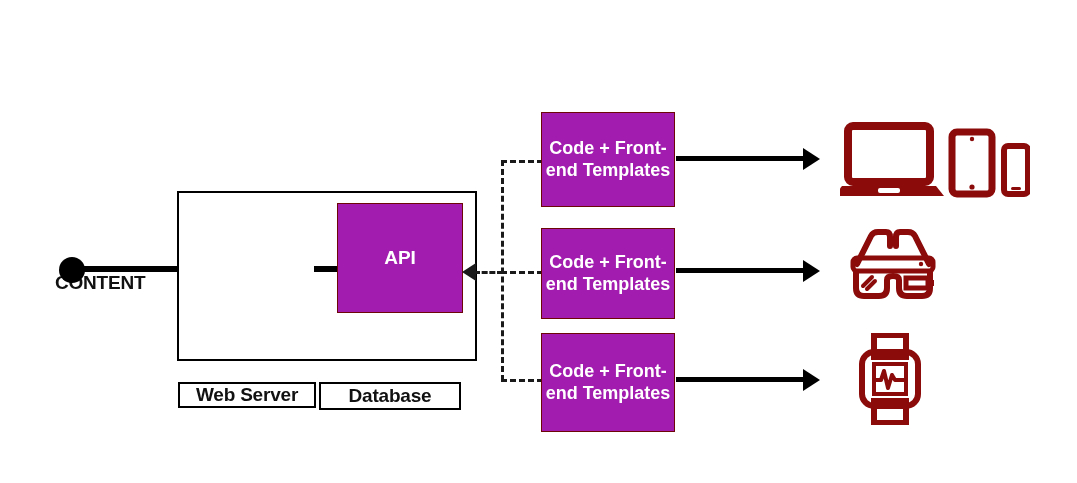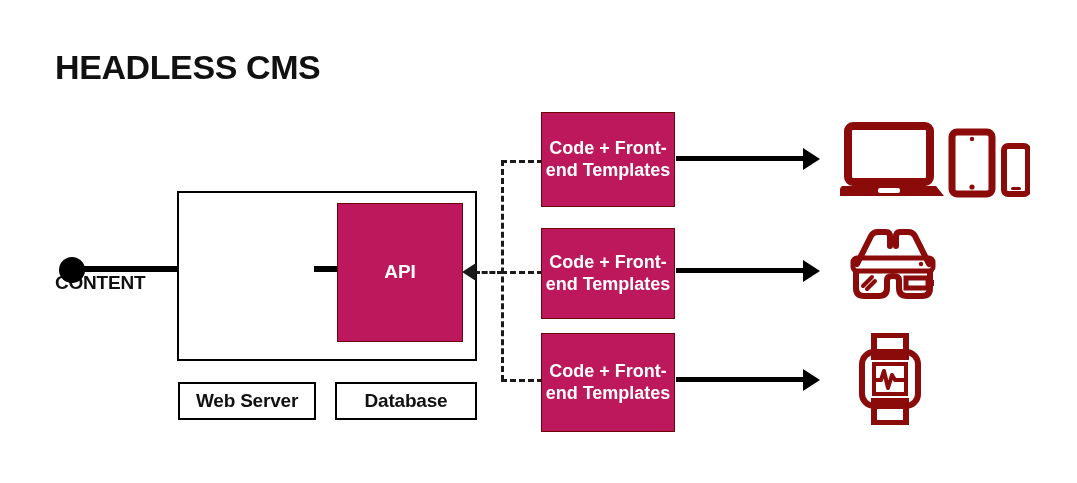--- a/index.html
+++ b/index.html
@@ -66,21 +66,21 @@
     left: 177px;
     top: 191px;
     width: 300px;
     height: 170px;
     border: 2px solid #000000;
     background: #ffffff;
     box-sizing: border-box;
   }
   .red-box {
     position: absolute;
-    background: #be185d;
+    background: #a21caf;
     border: 1px solid #6d0707;
     box-sizing: border-box;
     color: #ffffff;
     font-weight: bold;
     display: flex;
     align-items: center;
     justify-content: center;
     text-align: center;
     line-height: 1.18;
   }
@@ -88,21 +88,21 @@
     left: 197px;
     top: 203px;
     width: 121px;
     height: 139px;
     font-size: 19px;
   }
   #api-box {
     left: 337px;
     top: 203px;
     width: 126px;
-    height: 139px;
+    height: 110px;
     font-size: 19px;
   }
   #cms-inner-line {
     position: absolute;
     left: 314px;
     top: 266px;
     width: 28px;
     height: 6px;
     background: #000000;
   }
@@ -118,27 +118,27 @@
     justify-content: center;
     font-size: 19px;
     font-weight: bold;
     color: #111111;
     letter-spacing: -0.2px;
   }
   #web-server-box {
     left: 178px;
     top: 382px;
     width: 138px;
-    height: 38px;
+    height: 26px;
   }
   #database-box {
-    left: 335px;
+    left: 319px;
     top: 382px;
     width: 142px;
-    height: 38px;
+    height: 28px;
     justify-content: center;
   }
 
   
   .dashed-v {
     position: absolute;
     border-left: 3px dashed #1a1a1a;
   }
   .dashed-h {
     position: absolute;
@@ -203,21 +203,20 @@
   #glasses-row   { left: 845px; top: 228px; }
   #watch-row     { left: 852px; top: 333px; }
 
   .icon-svg { display: block; }
 </style>
 </head>
 <body>
 
 <div id="canvas">
 
-  <div id="page-title">HEADLESS CMS</div>
 
   <div id="content-label">CONTENT</div>
   <div id="content-dot"></div>
   <div id="content-line"></div>
 
   <div id="cms-container"></div>
   <div id="cms-inner-line"></div>
 
 
   <div class="red-box" id="api-box">

